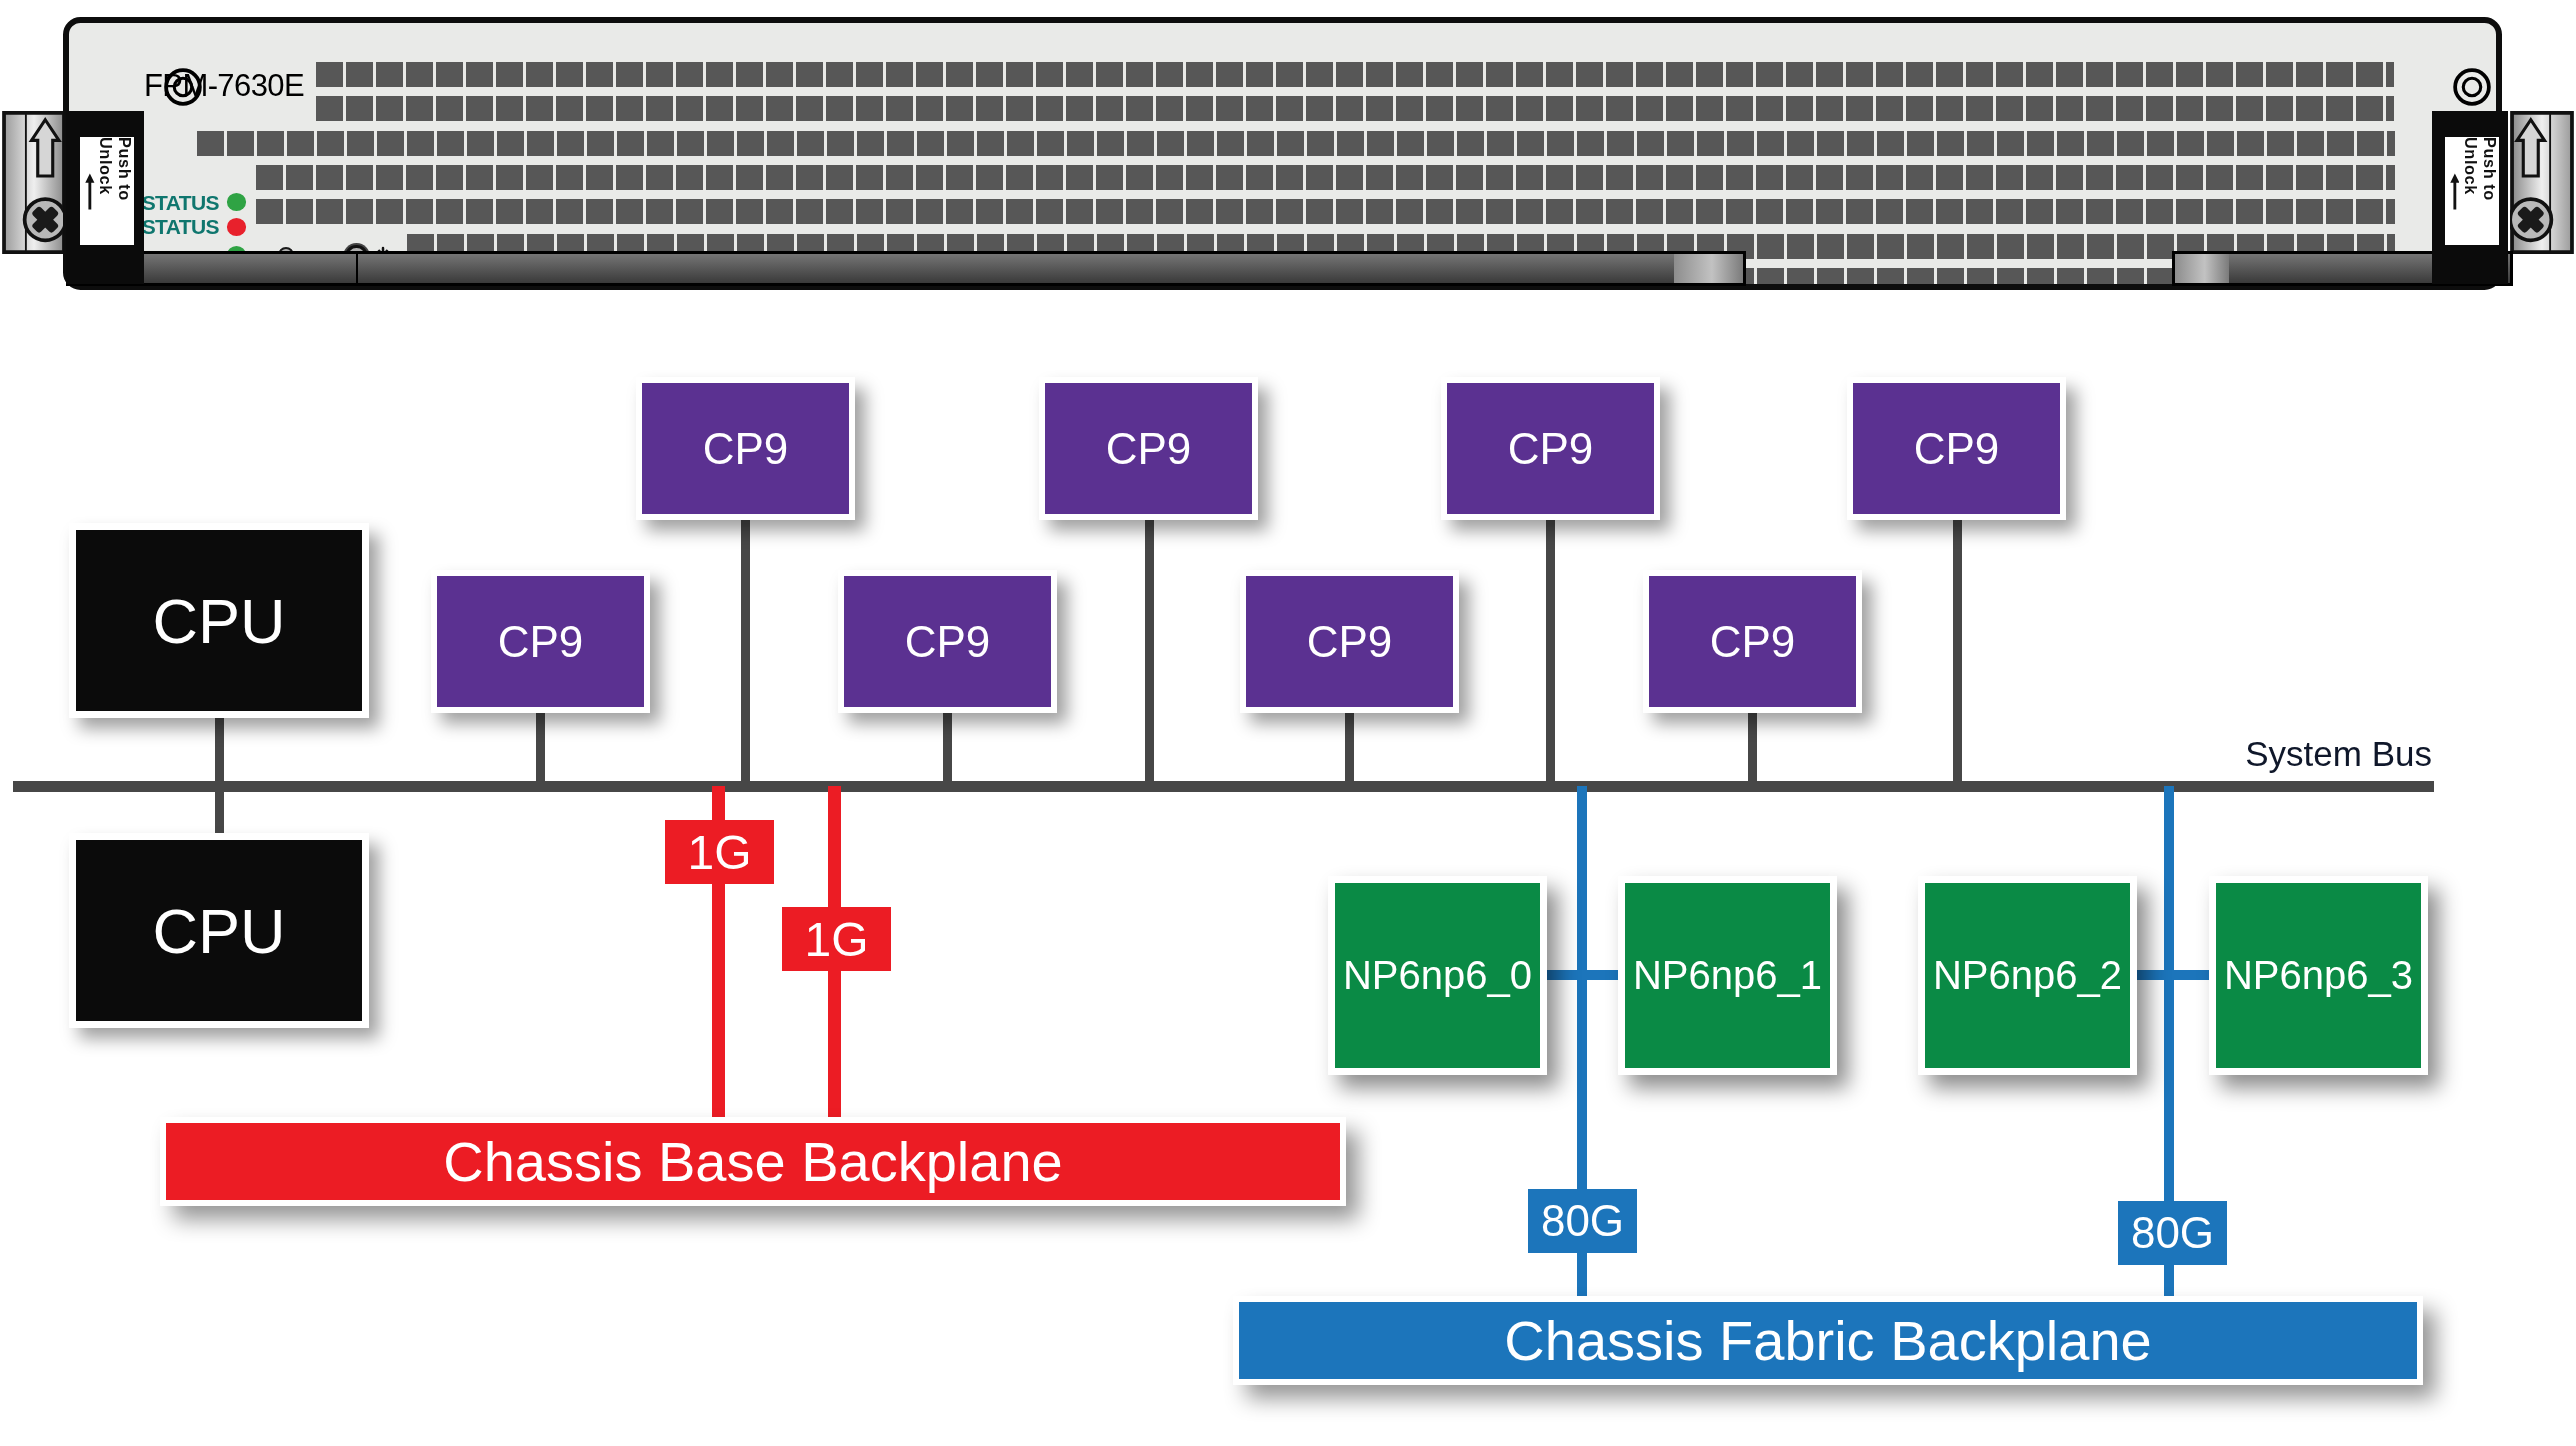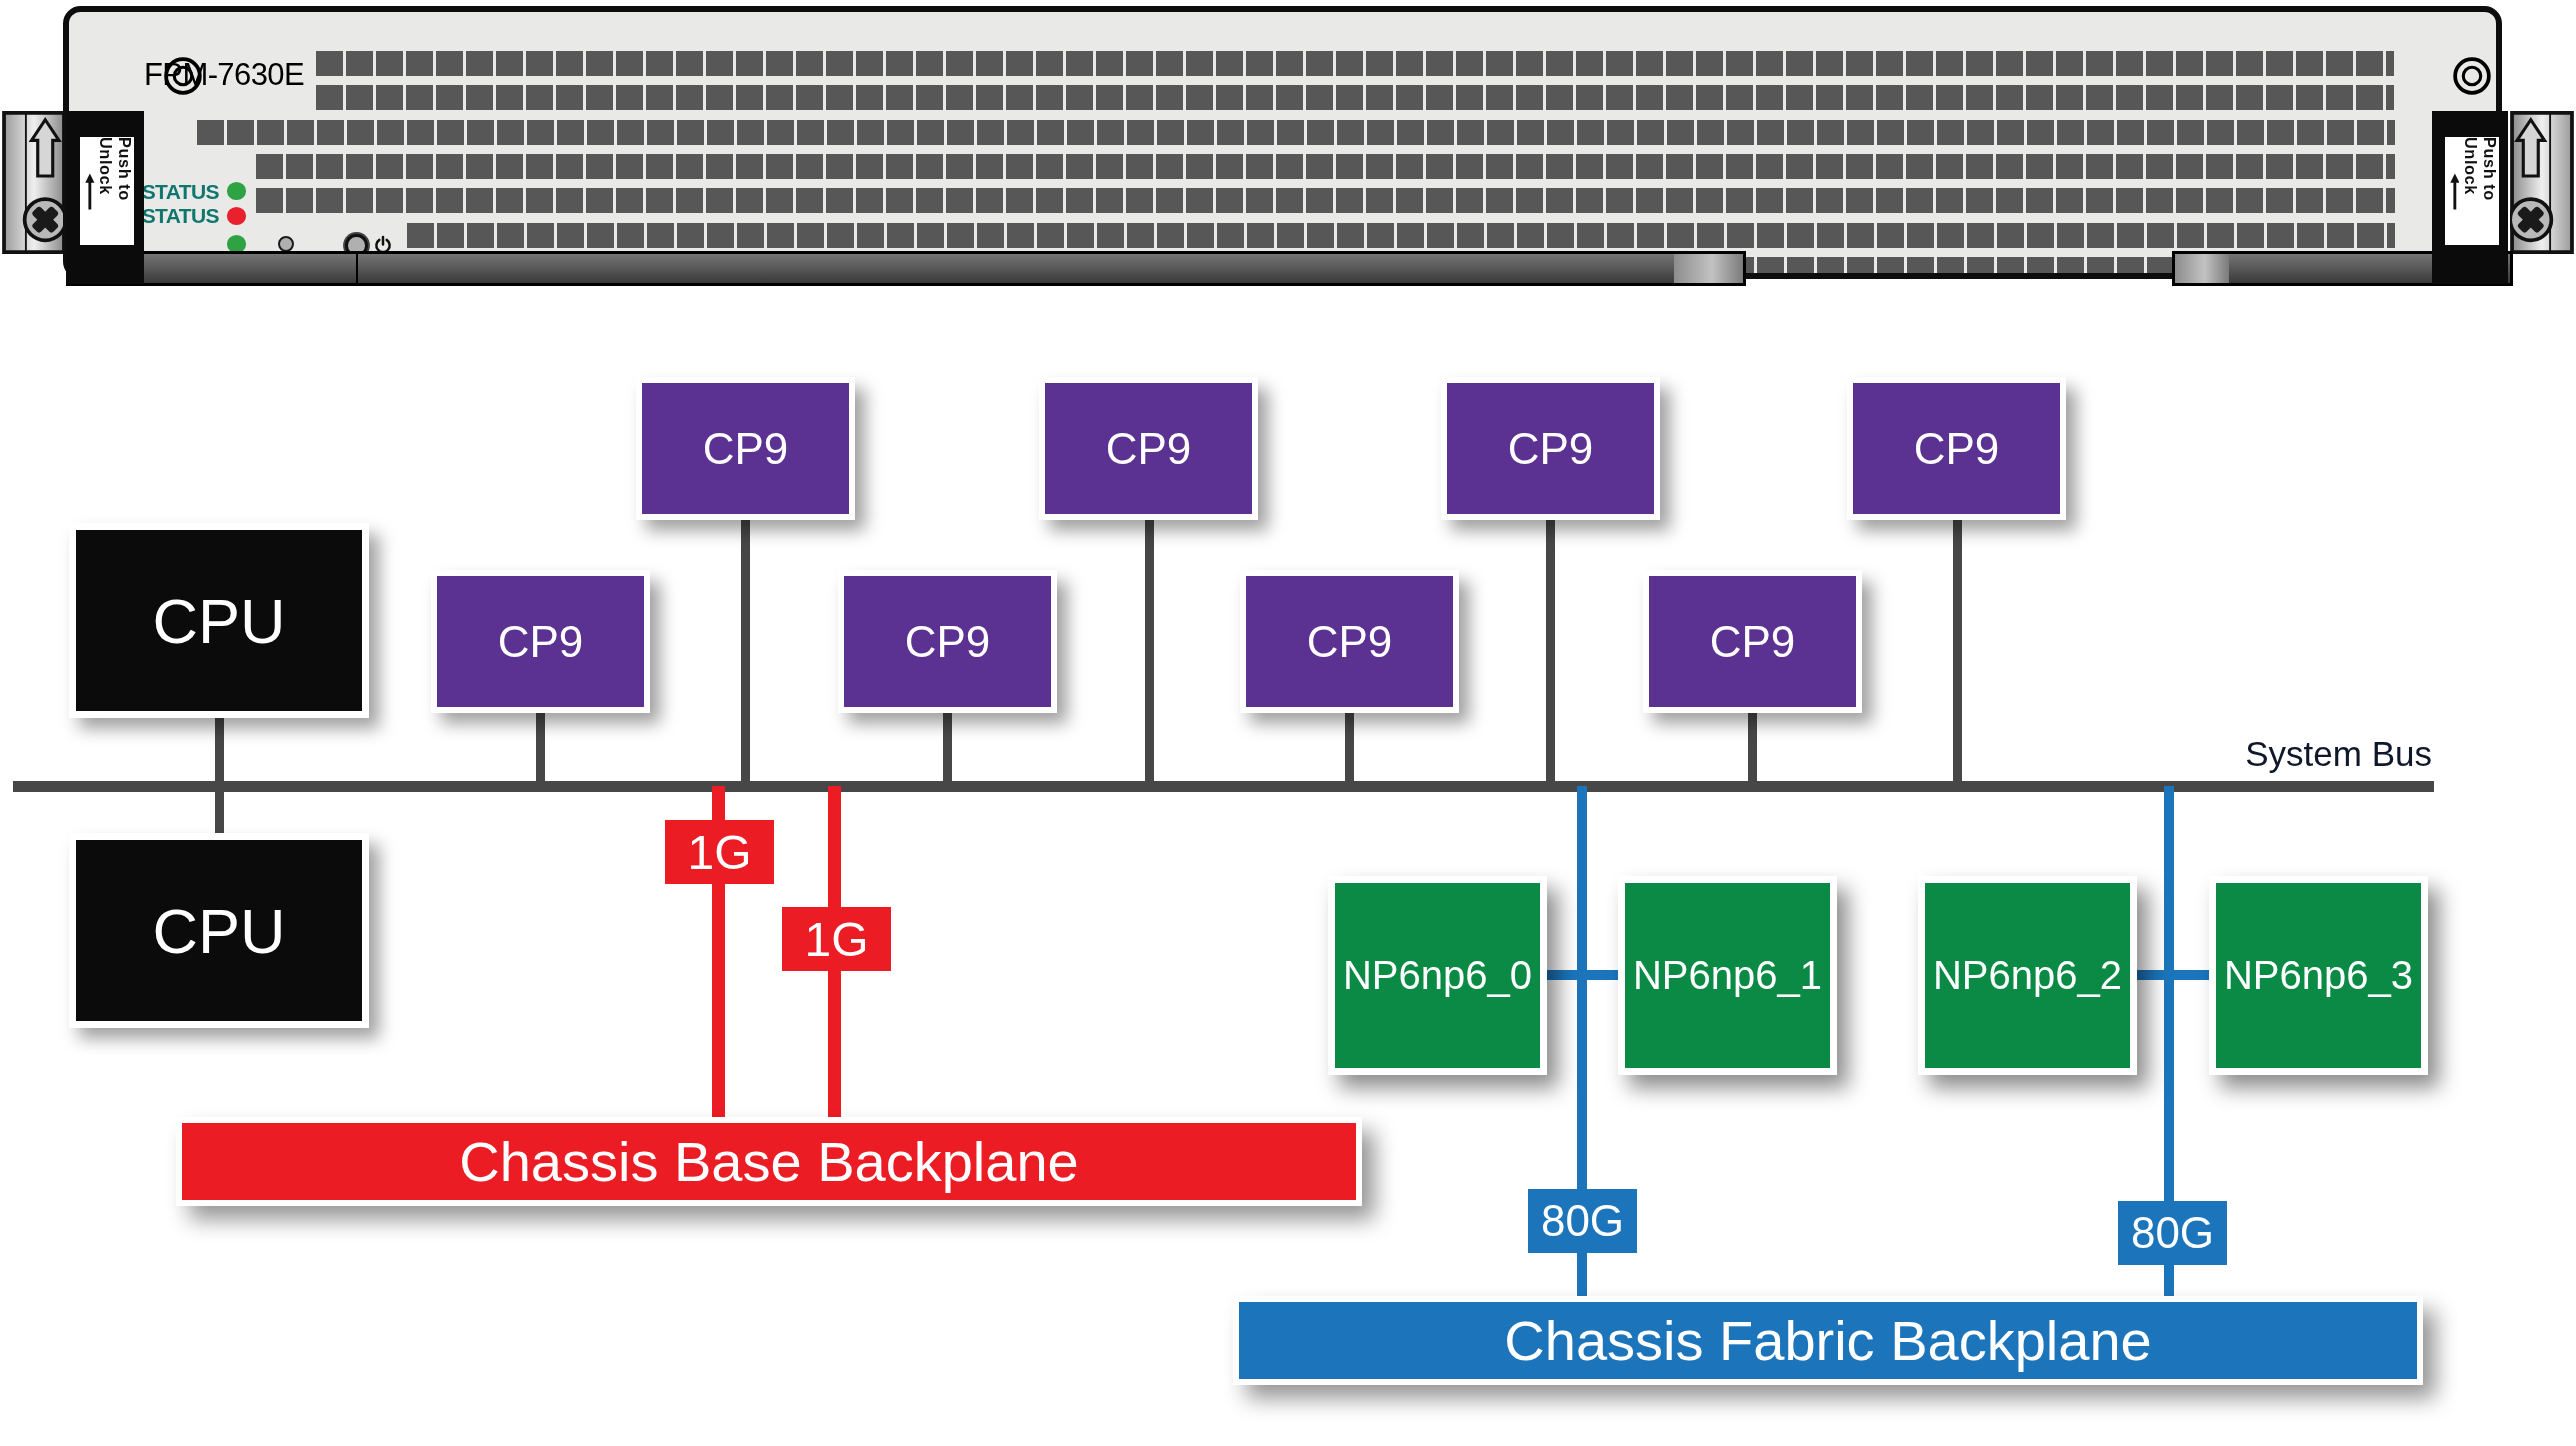--- a/index.html
+++ b/index.html
@@ -5,21 +5,21 @@
   :root{
     --panelbg:#E9EAE8; --vent:#575757; --busgray:#474747;
     --purple:#5B3191; --green:#0A8A45; --red:#EC1C24; --blue:#1C75BB;
   }
   *{margin:0;padding:0;box-sizing:border-box;}
   html,body{width:2576px;height:1446px;background:#fff;
     font-family:"Liberation Sans",sans-serif;position:relative;overflow:hidden;}
   .abs{position:absolute;}
 
   
-  .panel{left:63px;top:6px;width:2439px;height:273px;background:var(--panelbg);
+  .panel{left:63px;top:17px;width:2439px;height:273px;background:var(--panelbg);
     border:6.9px solid #0d0d0d;border-radius:17.5px;overflow:hidden;z-index:2;padding-left:36px;}
   .model-label{left:75px;top:45px;font-size:31px;font-weight:400;color:#000;
     letter-spacing:-0.6px;z-index:3;}
   .vent{background-image:
       repeating-linear-gradient(to bottom, transparent 0 25px, var(--panelbg) 25px 34px),
       repeating-linear-gradient(to right, var(--vent) 0 27px, transparent 27px 30px);}
   .led-label{width:100px;height:21px;font-size:21px;font-weight:700;color:#0f766e;
     text-align:right;letter-spacing:-0.6px;line-height:21px;}
   .led{width:19.4px;height:17.5px;border-radius:50%;}
   .rail{height:35px;border:3.1px solid #000;background:linear-gradient(180deg,#757575,#3a3a3a);z-index:4;}
@@ -219,19 +219,19 @@
 </div>
 <div class="abs box np6" style="left:1918px;top:876px;">
   <span>NP6</span>
   <span>np6_2</span>
 </div>
 <div class="abs box np6" style="left:2209px;top:876px;">
   <span>NP6</span>
   <span>np6_3</span>
 </div>
 
-<div class="abs bar" style="left:176px;top:1117px;width:1186px;background:var(--red);">
+<div class="abs bar" style="left:160px;top:1117px;width:1186px;background:var(--red);">
   <span>Chassis Base Backplane</span>
 </div>
 <div class="abs bar" style="left:1233px;top:1296px;width:1190px;background:var(--blue);">
   <span>Chassis Fabric Backplane</span>
 </div>
 
 
 </body></html>

